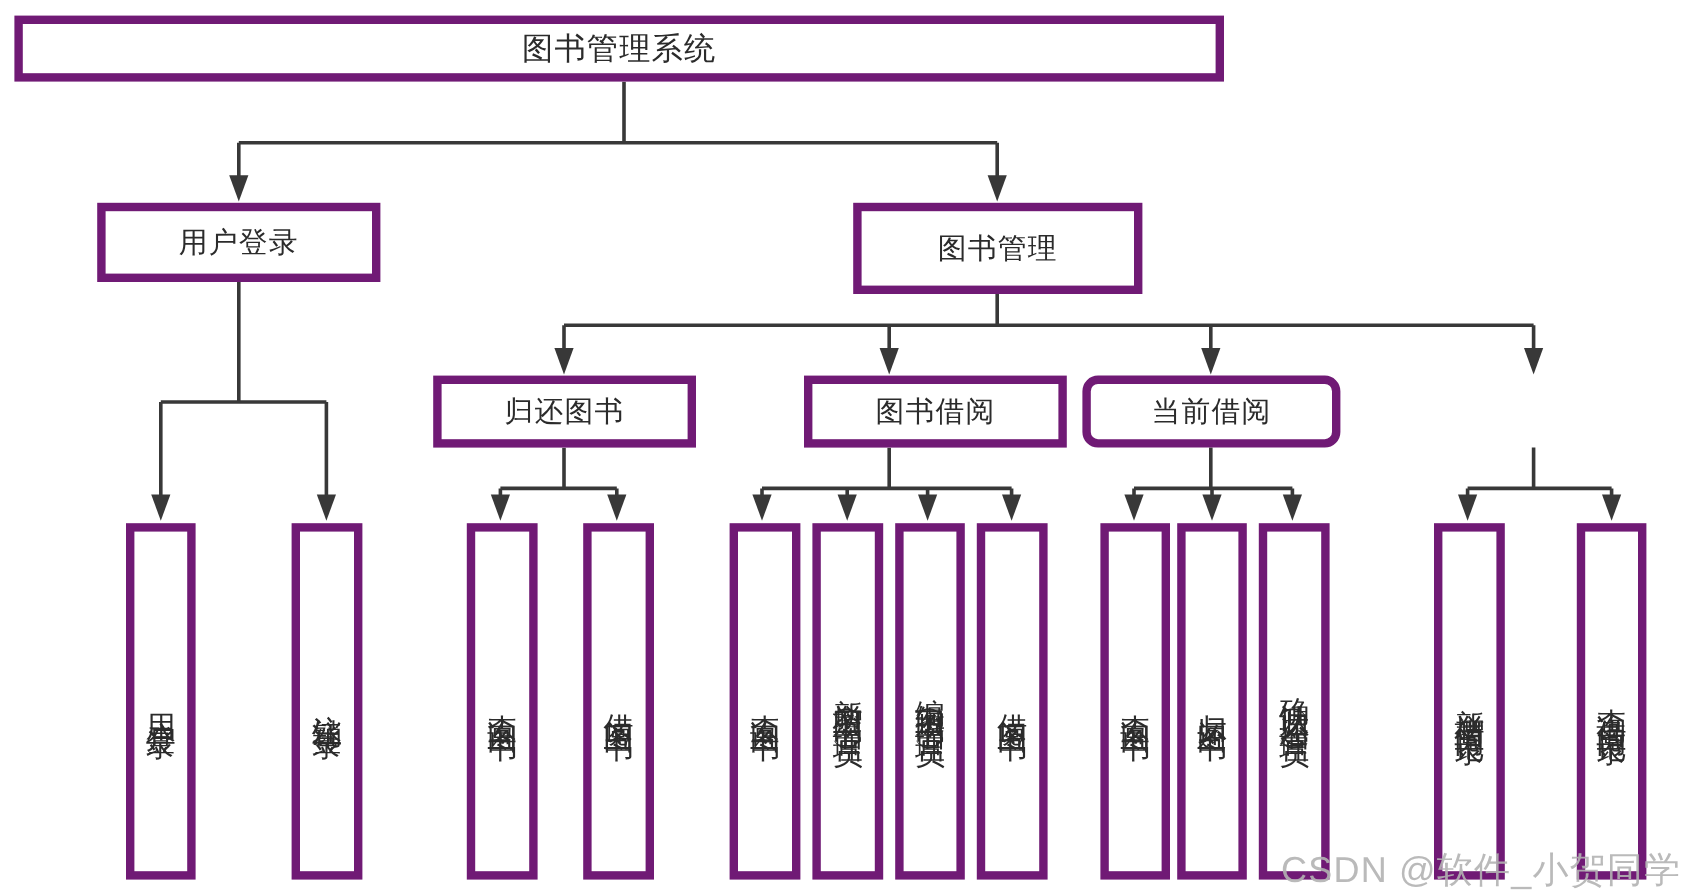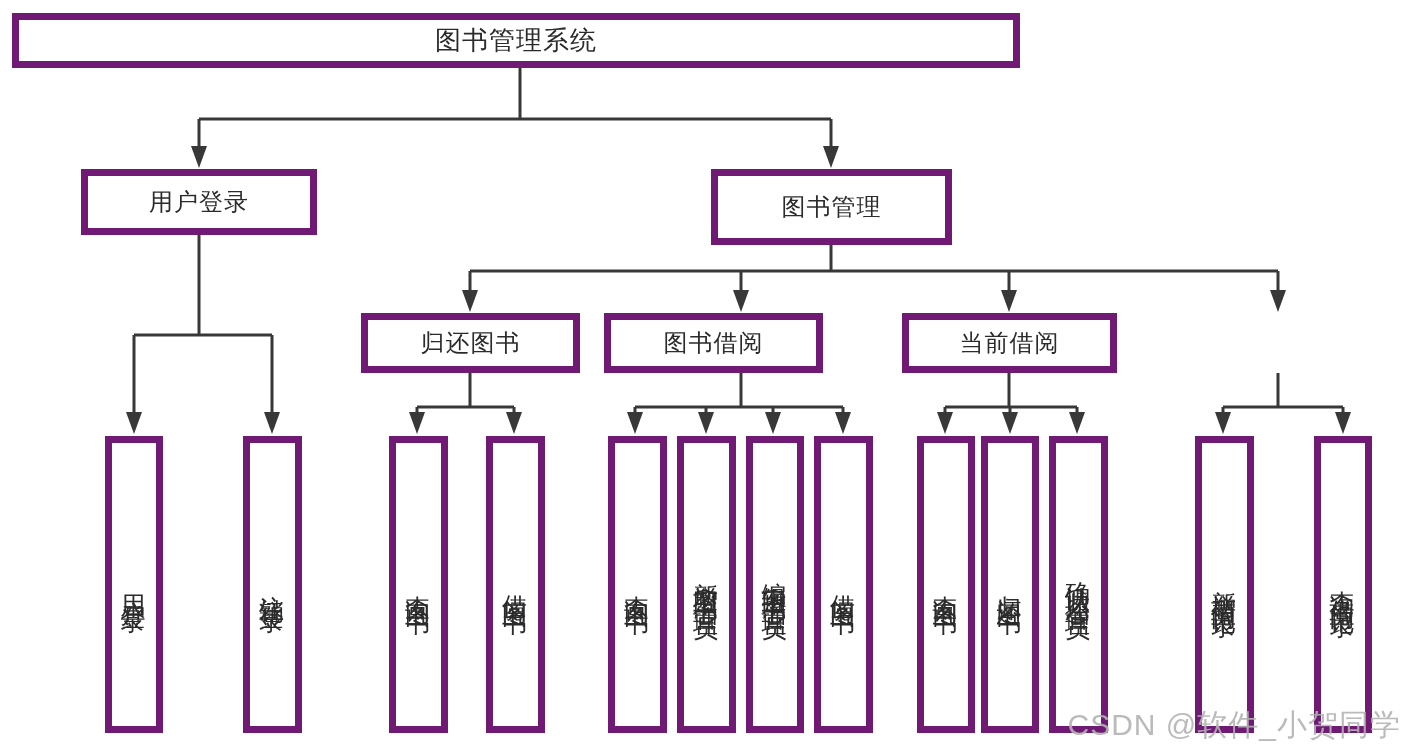--- a/index.html
+++ b/index.html
@@ -117,24 +117,24 @@
   <div class="box" style="left:81px; top:169px; width:236px; height:66px;">
     <span class="h-label">用户登录</span>
   </div>
   <div class="box" style="left:711px; top:169px; width:241px; height:76px;">
     <span class="h-label">图书管理</span>
   </div>
 
   <div class="box" style="left:361px; top:313px; width:219px; height:60px;">
     <span class="h-label">归还图书</span>
   </div>
-  <div class="box" style="left:604px; top:313px; width:219px; height:60px;">
+  <div class="box" style="left:670px; top:313px; width:219px; height:60px;">
     <span class="h-label">图书借阅</span>
   </div>
-  <div class="box" style="left:902px; top:313px; width:215px; height:60px;">
+  <div class="box" style="left:902px; top:313px; width:215px; height:60px;border-radius:13px;">
     <span class="h-label">当前借阅</span>
   </div>
 
   <div class="box" style="left:105px; top:436px; width:58px; height:297px;">
     <span class="v-label">用户登录</span>
   </div>
   <div class="box" style="left:243px; top:436px; width:59px; height:297px;">
     <span class="v-label">注销登录</span>
   </div>
 

